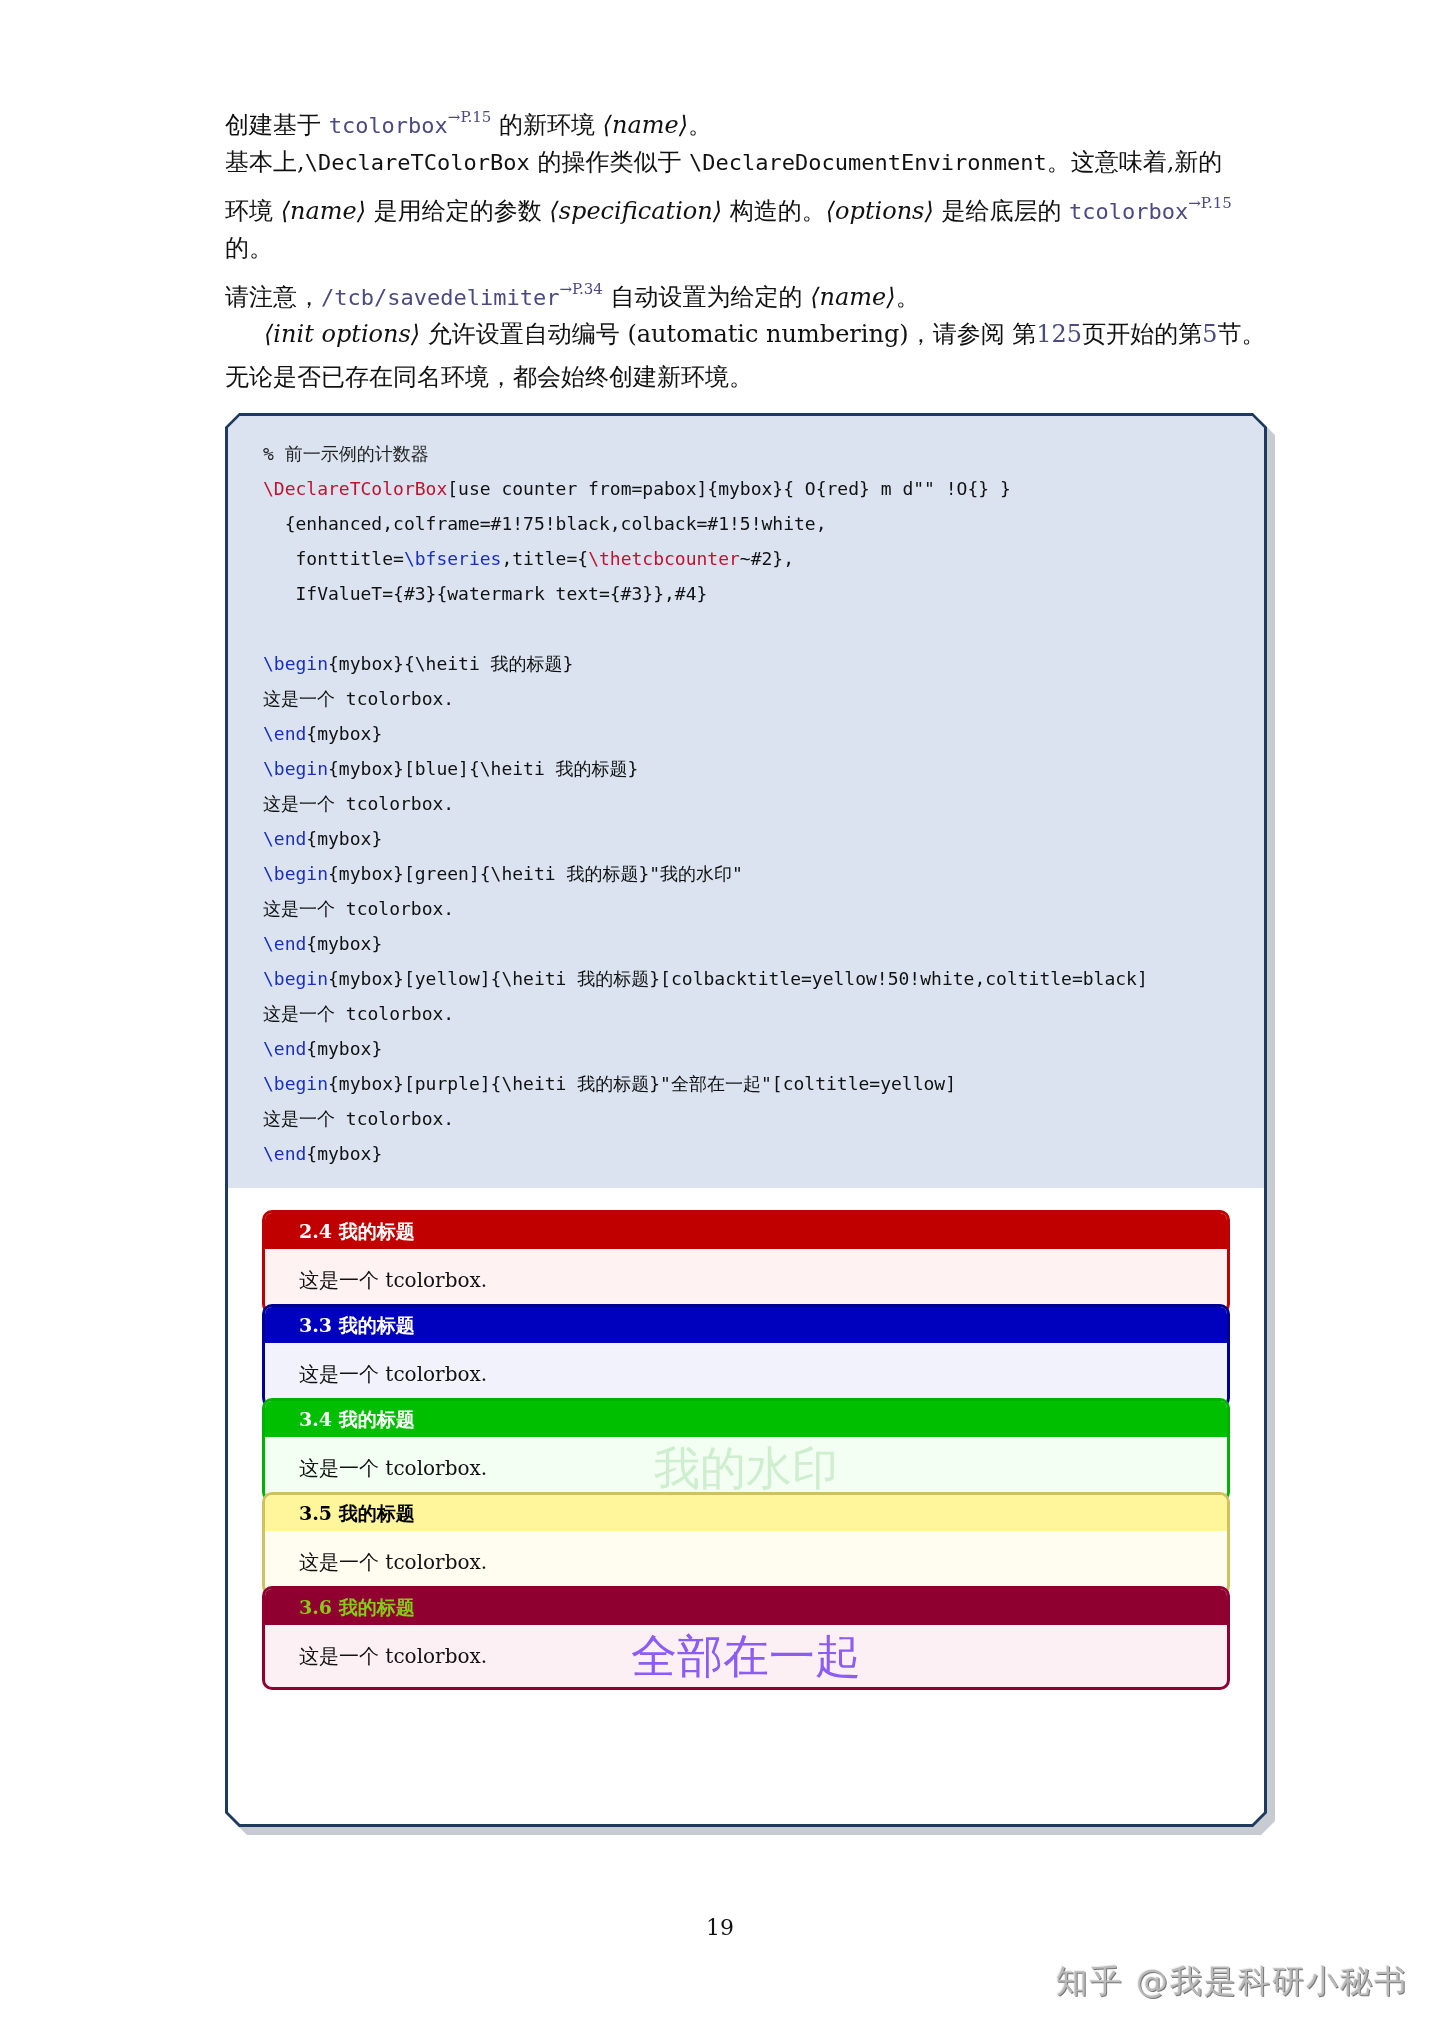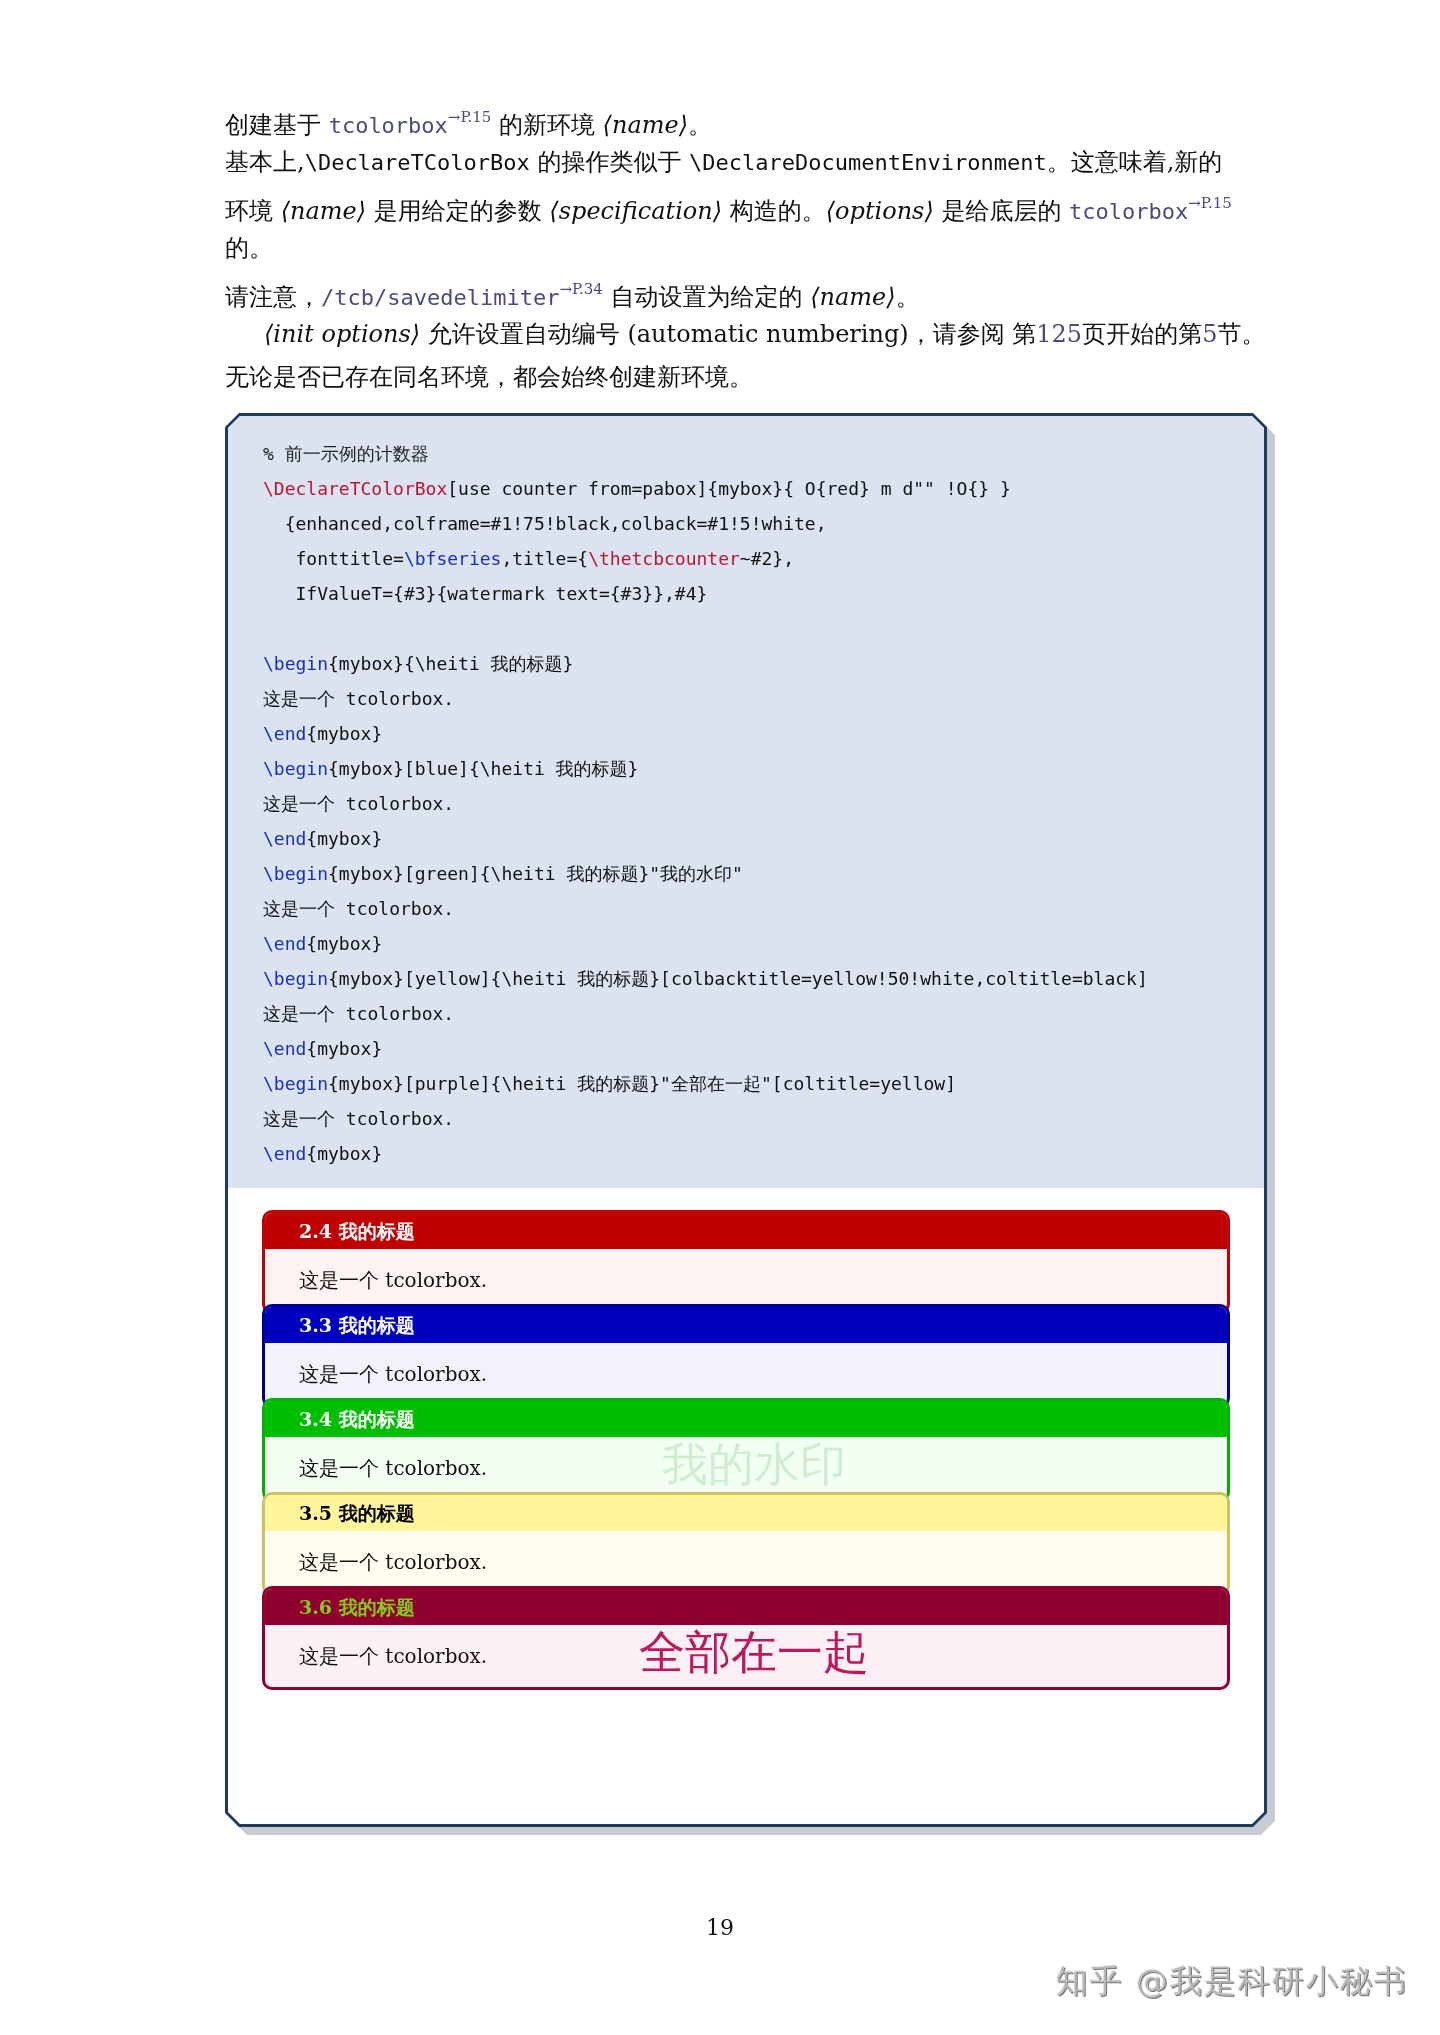--- a/index.html
+++ b/index.html
@@ -20,21 +20,21 @@
   .code-area { position:absolute; left:0; top:0; width:100%; height:772px; background:#dae3ef; }
   .code { position:absolute; left:35px; top:20px; font-family:"DejaVu Sans Mono", monospace; font-size:18px; line-height:35px; white-space:pre; color:#111; }
   .code .kw { color:#c1122f; }
   .code .kb { color:#1a2fbf; }
   .code .cm { color:#222; }
   .code .row { display:block; height:35px; }
 
   .tbox { position:absolute; left:34px; width:968px; border-radius:10px; overflow:hidden; box-sizing:border-box; border:3px solid; }
   .tbox .title { height:36px; line-height:36px; padding-left:34px; font-size:19px; font-weight:bold; font-family:"DejaVu Serif", serif; }
   .tbox .body { height:62px; line-height:62px; padding-left:34px; font-size:20px; position:relative; }
-  .wm { position:absolute; left:8px; width:100%; text-align:center; font-size:46px; top:0; line-height:62px;font-family:Liberation Mono, monospace; }
+  .wm { position:absolute; left:0; width:100%; text-align:center; font-size:46px; top:0; line-height:62px; }
 
   .pagenum { position:absolute; left:0; width:1440px; top:1915px; text-align:center; font-size:22px; }
   .watermark-site { position:absolute; right:32px; top:1960px; font-family:"DejaVu Sans", sans-serif; font-size:32px; color:#b9b9b9;
                     text-shadow:1px 1px 0 #777, -1px -1px 0 #eee; letter-spacing:2px; }
 </style>
 </head>
 <body>
 
 <div class="para" style="top:98px;">
   <span>创建基于 </span><span class="mono link">tcolorbox</span><span class="ref">→P.15</span><span> 的新环境 </span><span class="it">⟨name⟩</span><span>。</span>
@@ -72,19 +72,19 @@
       <div class="tbox" style="top: 982px; border-color: rgb(0, 176, 0); background: rgb(242, 255, 242);">
         <div class="title" style="background: rgb(0, 191, 0); color: rgb(255, 255, 255);">3.4 我的标题</div>
         <div class="body"><div class="wm" style="color: rgb(207, 238, 207);">我的水印</div><span style="position: relative;">这是一个 tcolorbox.</span></div>
       </div>
       <div class="tbox" style="top: 1076px; border-color: rgb(207, 192, 96); background: rgb(255, 253, 240);">
         <div class="title" style="background: rgb(255, 245, 154); color: rgb(0, 0, 0);">3.5 我的标题</div>
         <div class="body"><span style="position: relative;">这是一个 tcolorbox.</span></div>
       </div>
       <div class="tbox" style="top: 1170px; border-color: rgb(143, 0, 48); background: rgb(252, 240, 244);">
         <div class="title" style="background: rgb(143, 0, 48); color: #84cc16;">3.6 我的标题</div>
-        <div class="body"><div class="wm" style="color: #be185d; border-radius: 16px;">全部在一起</div><span style="position: relative;">这是一个 tcolorbox.</span></div>
+        <div class="body"><div class="wm" style="color: #8b5cf6; border-radius: 16px;">全部在一起</div><span style="position: relative;">这是一个 tcolorbox.</span></div>
       </div>
     </div>
 </div>
 
 <div class="pagenum">19</div>
 <div class="watermark-site">知乎 @我是科研小秘书</div>
 
 </body></html>

